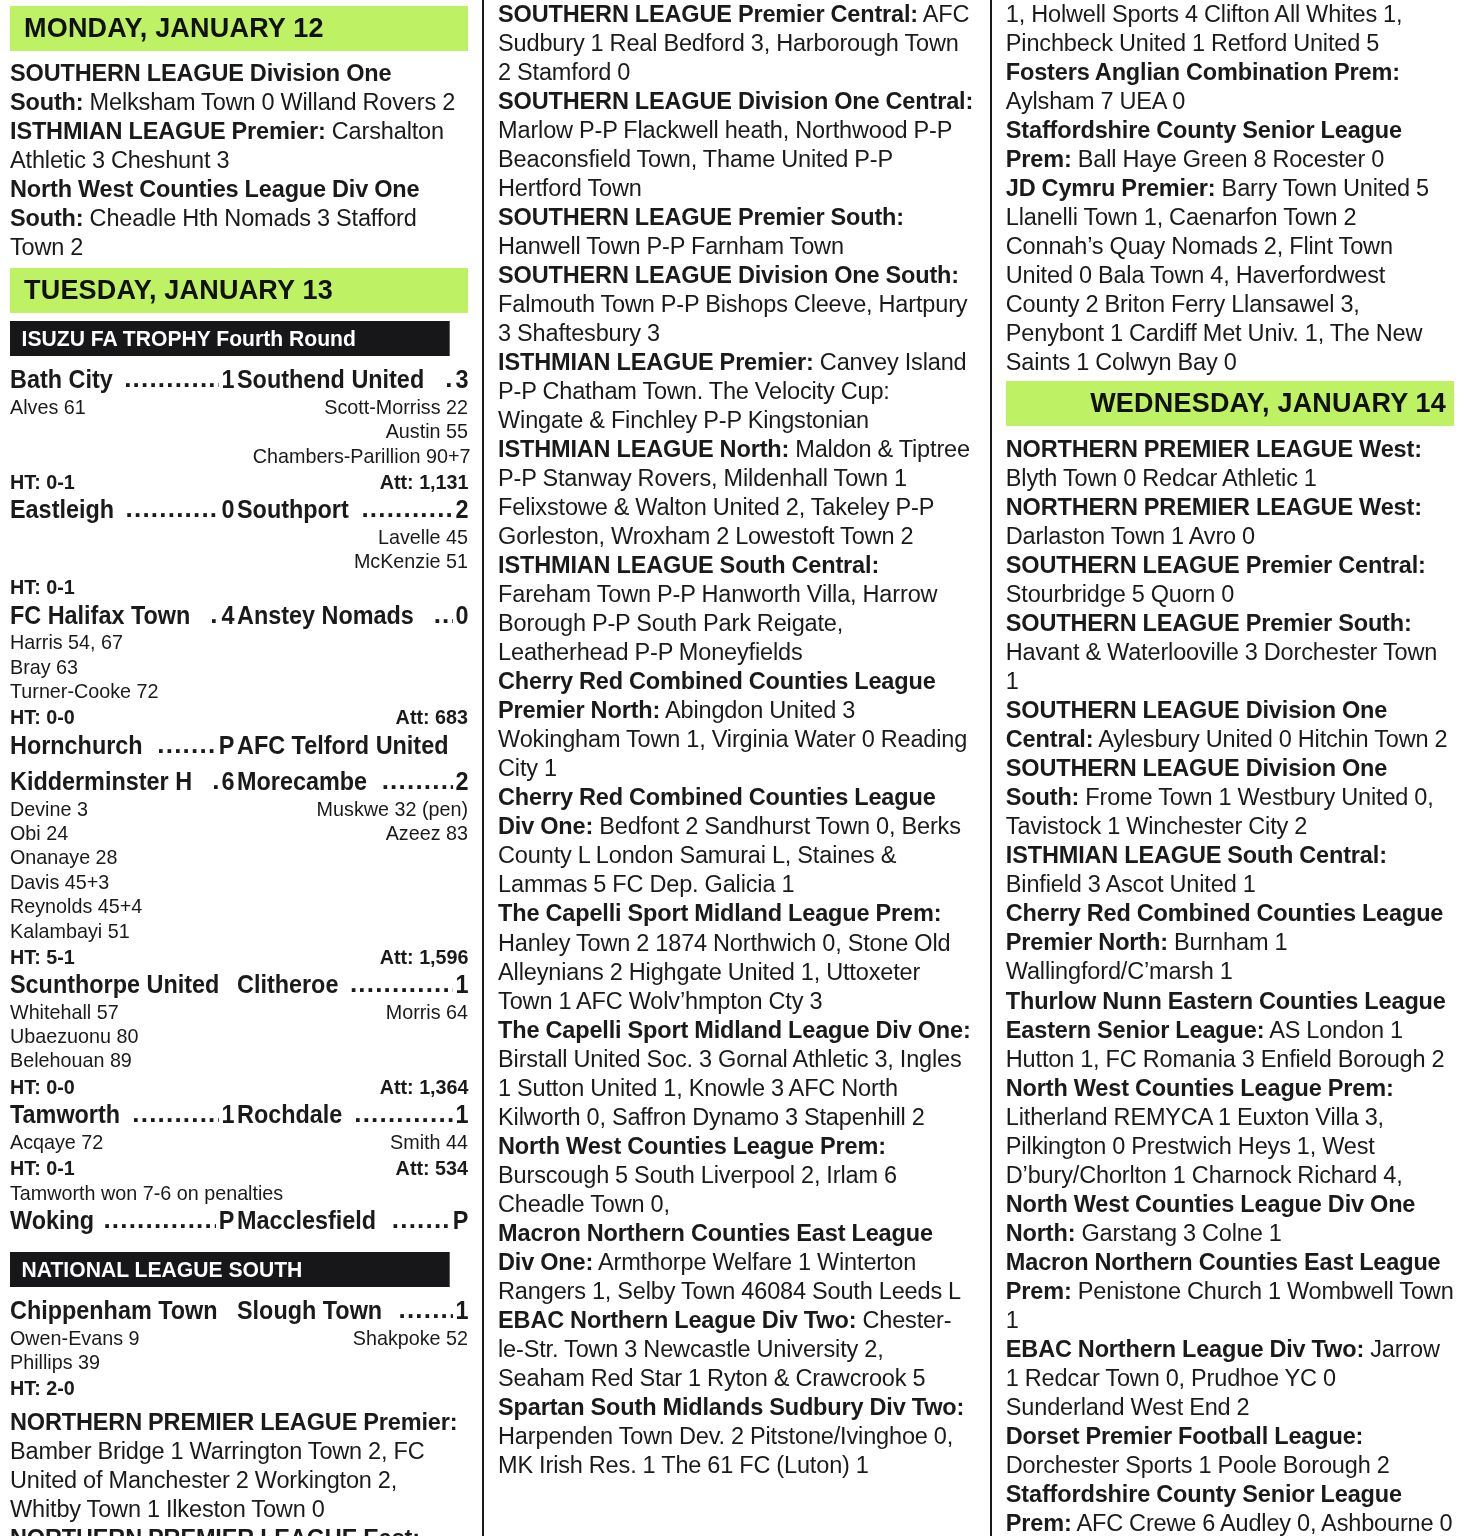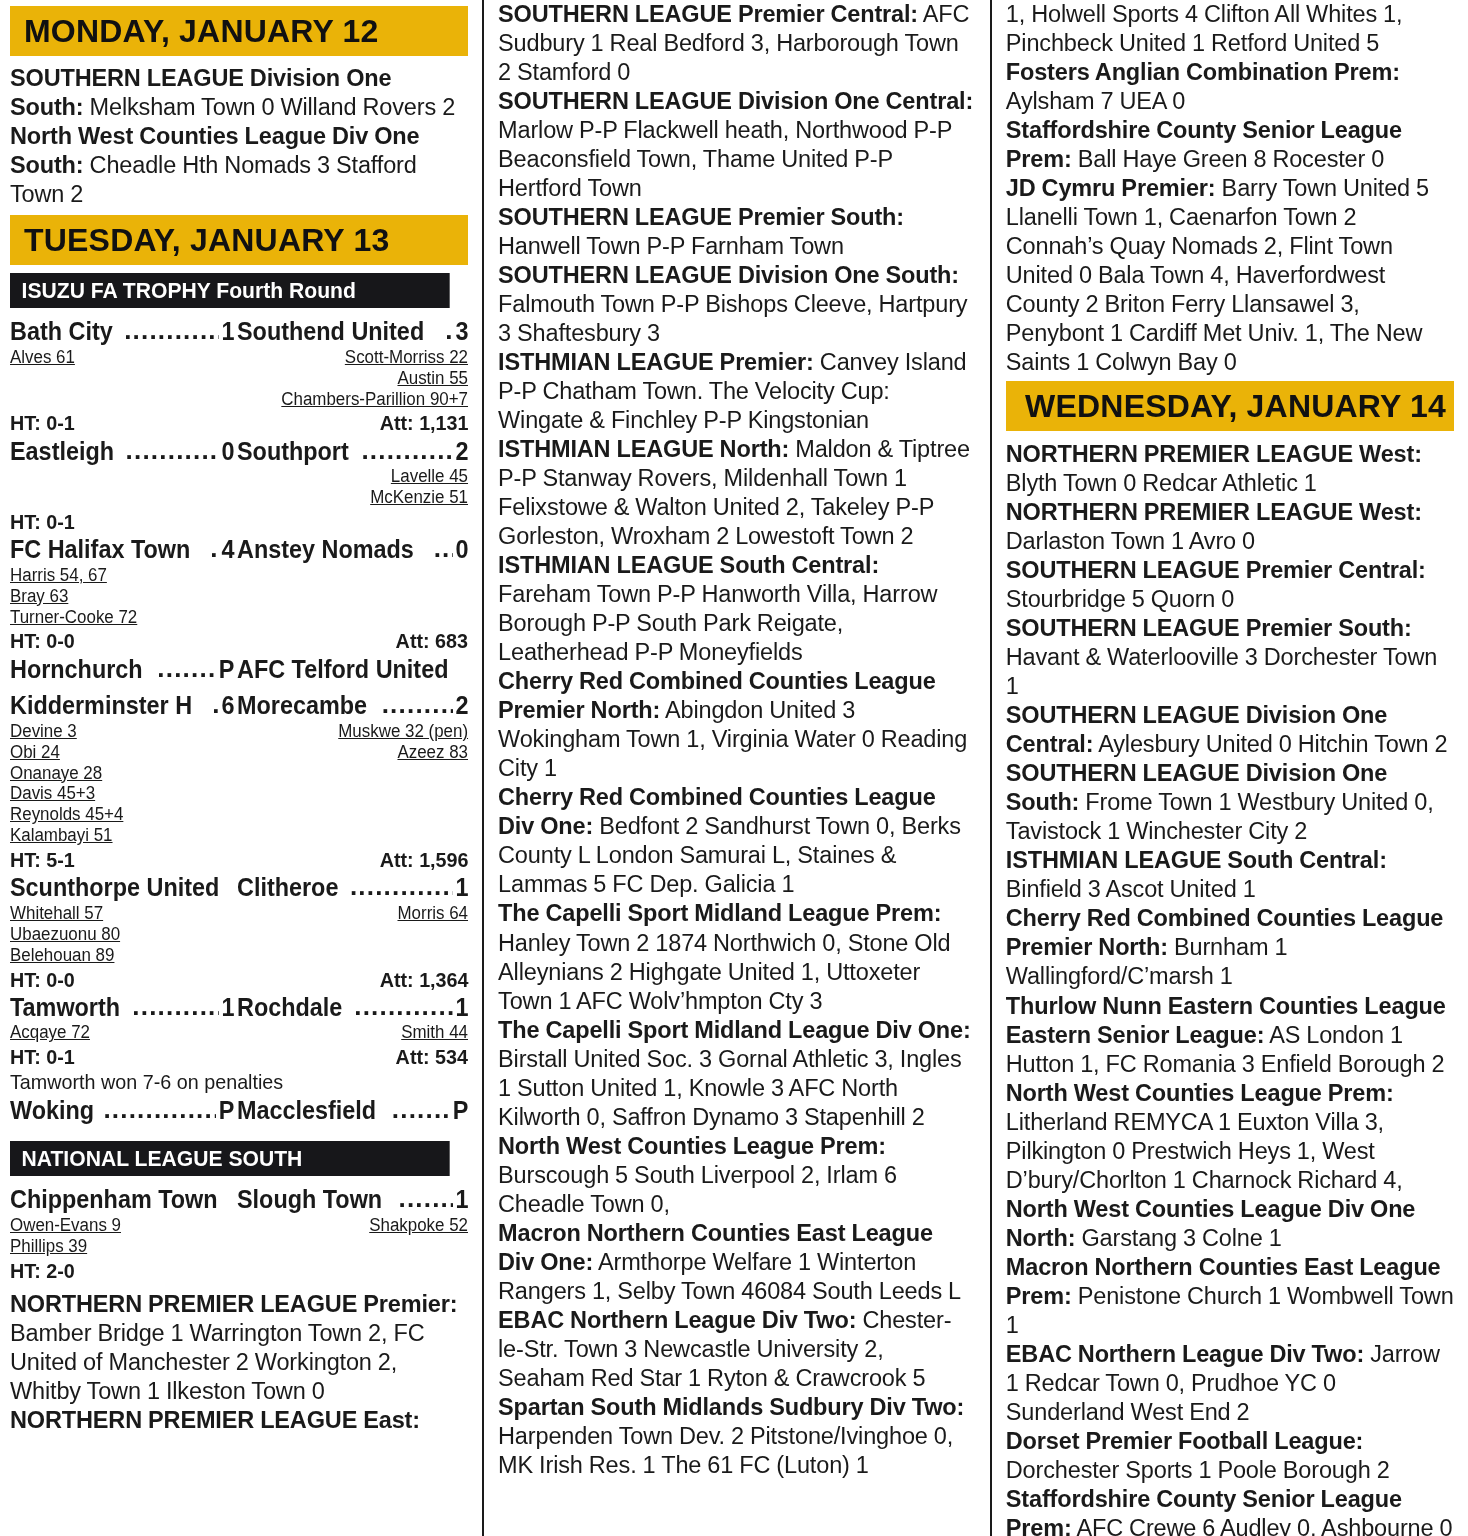--- a/index.html
+++ b/index.html
@@ -12,24 +12,24 @@
   }
   .page { width:1468px; height:1536px; display:flex; position:relative; }
 
   .col { position:relative; overflow:hidden; }
   .col-1 { width:490px; padding:0 14px 0 10px; }
   .col-2 { width:516px; padding:0 16px 0 14px; border-left:2px solid #1a1a1a; }
   .col-3 { width:486px; padding:0 14px 12px 14px; border-left:2px solid #1a1a1a; }
 
   
   .day-banner {
-    background:#eab308;
+    background:#bef264;
     color:#111;
     font-weight:bold;
-    font-size:32px;
+    font-size:27px;
     letter-spacing:0.2px;
     line-height:1.0;
     padding:9px 8px 9px 14px;
     margin-bottom:8px;
     white-space:nowrap;
   }
   .day-banner.first { margin-top:6px; }
   .col-3 .day-banner { margin-top:4px; margin-bottom:9px;text-align:right; }
 
   
@@ -91,24 +91,23 @@
   .score {
     flex:0 0 auto;
     padding-left:1px;
     transform:scaleX(0.90);
     transform-origin:right center;
   }
 
   .scorers {
     display:flex;
     width:100%;
-    font-size:18px;
+    font-size:21px;
     line-height:1.16;
     font-weight:normal;
-    text-decoration:underline;
   }
   .scorers .sc-home { width:50%; text-align:left; }
   .scorers .sc-away { width:50%; text-align:right; }
   .scorers .sc-line { white-space:nowrap; transform:scaleX(0.94); }
   .scorers .sc-home .sc-line { transform-origin:left center; }
   .scorers .sc-away .sc-line { transform-origin:right center; }
 
   .ht-att {
     display:flex;
     justify-content:space-between;
@@ -139,20 +138,23 @@
 
 <div class="page">
 
   <div class="col col-1">
 
     <div class="day-banner first">MONDAY, JANUARY 12</div>
 
     <div>
       <div class="league-block">
         <span class="lg-name">SOUTHERN LEAGUE Division One South:</span><span class="lg-res"> Melksham Town 0 Willand Rovers 2</span>
+      </div>
+      <div class="league-block">
+        <span class="lg-name">ISTHMIAN LEAGUE Premier:</span><span class="lg-res"> Carshalton Athletic 3 Cheshunt 3</span>
       </div>
       <div class="league-block">
         <span class="lg-name">North West Counties League Div One South:</span><span class="lg-res"> Cheadle Hth Nomads 3 Stafford Town 2</span>
       </div>
     </div>
 
     <div class="spacer-sm"></div>
 
     <div class="day-banner">TUESDAY, JANUARY 13</div>
 

